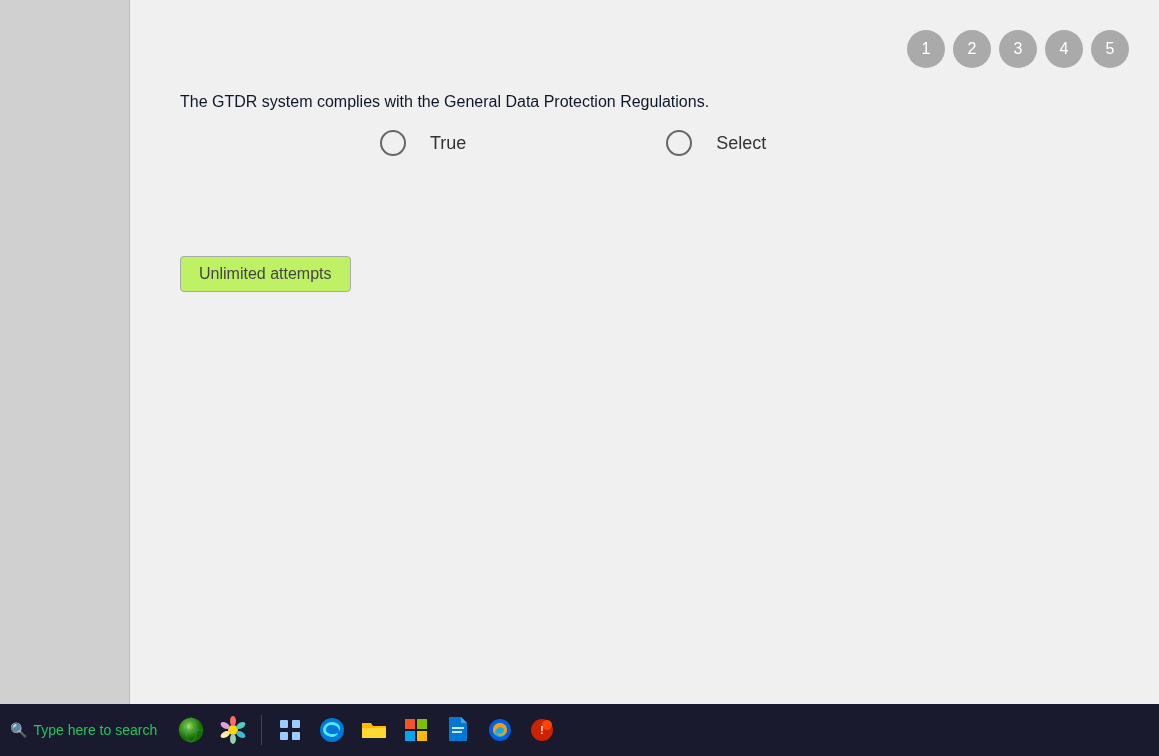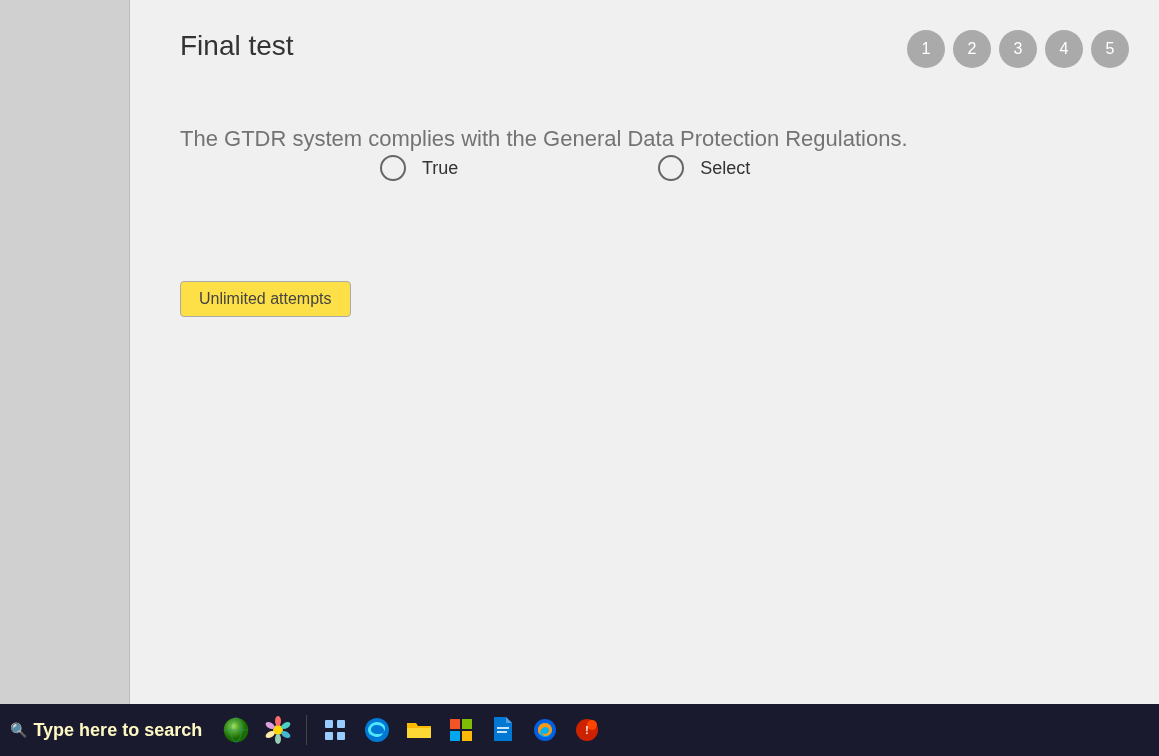--- a/index.html
+++ b/index.html
@@ -56,23 +56,23 @@
       color: #fff;
       display: flex;
       align-items: center;
       justify-content: center;
       font-size: 16px;
       font-weight: 500;
       cursor: pointer;
     }
 
     .question-text {
-      font-size: 22px;
-      color: #737373;
-      margin-bottom: 0;
+      font-size: 16px;
+      color: #0f172a;
+      margin-bottom: 16px;
       margin-top: 60px;
       line-height: 1.5;
     }
 
     .instruction-text {
       font-size: 14px;
       color: #555;
       font-style: italic;
       margin-bottom: 50px;
     }
@@ -82,21 +82,21 @@
       flex-direction: row;
       gap: 200px;
       margin-left: 200px;
       margin-bottom: 80px;
       align-items: center;
     }
 
     .option-item {
       display: flex;
       align-items: center;
-      gap: 16px;
+      gap: 24px;
       cursor: pointer;
     }
 
     .radio-circle {
       width: 26px;
       height: 26px;
       border-radius: 50%;
       border: 2px solid #666;
       background: transparent;
       flex-shrink: 0;
@@ -107,21 +107,21 @@
       color: #333;
     }
 
     .attempts-badge {
       display: inline-block;
       border: 1px solid #aaa;
       border-radius: 4px;
       padding: 8px 18px;
       font-size: 16px;
       color: #444;
-      background: #fde047;
+      background: #bef264;
       margin-top: 20px;
     }
 
     
     .taskbar {
       height: 52px;
       background: #1a1a2e;
       display: flex;
       align-items: center;
       padding: 0 10px;
@@ -167,21 +167,20 @@
     .earth-svg { width: 28px; height: 28px; }
   </style>
 </head>
 <body>
 
 <div class="main-area">
   <div class="left-sidebar"></div>
 
   <div class="content-area">
 
-    <h1 class="page-title">Final test</h1>
 
     <div class="question-numbers">
       <div class="q-num">1</div>
       <div class="q-num">2</div>
       <div class="q-num">3</div>
       <div class="q-num">4</div>
       <div class="q-num">5</div>
     </div>
 
     <p class="question-text">The GTDR system complies with the General Data Protection Regulations.</p>
@@ -200,21 +199,21 @@
 
     <div class="attempts-badge">Unlimited attempts</div>
 
   </div>
 </div>
 
 <div class="taskbar">
 
   <div class="taskbar-search">
     <span style="font-size:14px; color:#ccc;">🔍</span>
-    <span style="color:#fef9c3; font-size:18px;font-weight:bold;">Type here to search</span>
+    <span style="color:#22c55e; font-size:14px;">Type here to search</span>
   </div>
 
   <div class="taskbar-icon">
     <svg class="earth-svg" viewBox="0 0 32 32">
       <defs>
         <radialGradient id="g1" cx="40%" cy="35%">
           <stop offset="0%" stop-color="#a8e063"></stop>
           <stop offset="40%" stop-color="#56ab2f"></stop>
           <stop offset="100%" stop-color="#1a6b00"></stop>
         </radialGradient>

